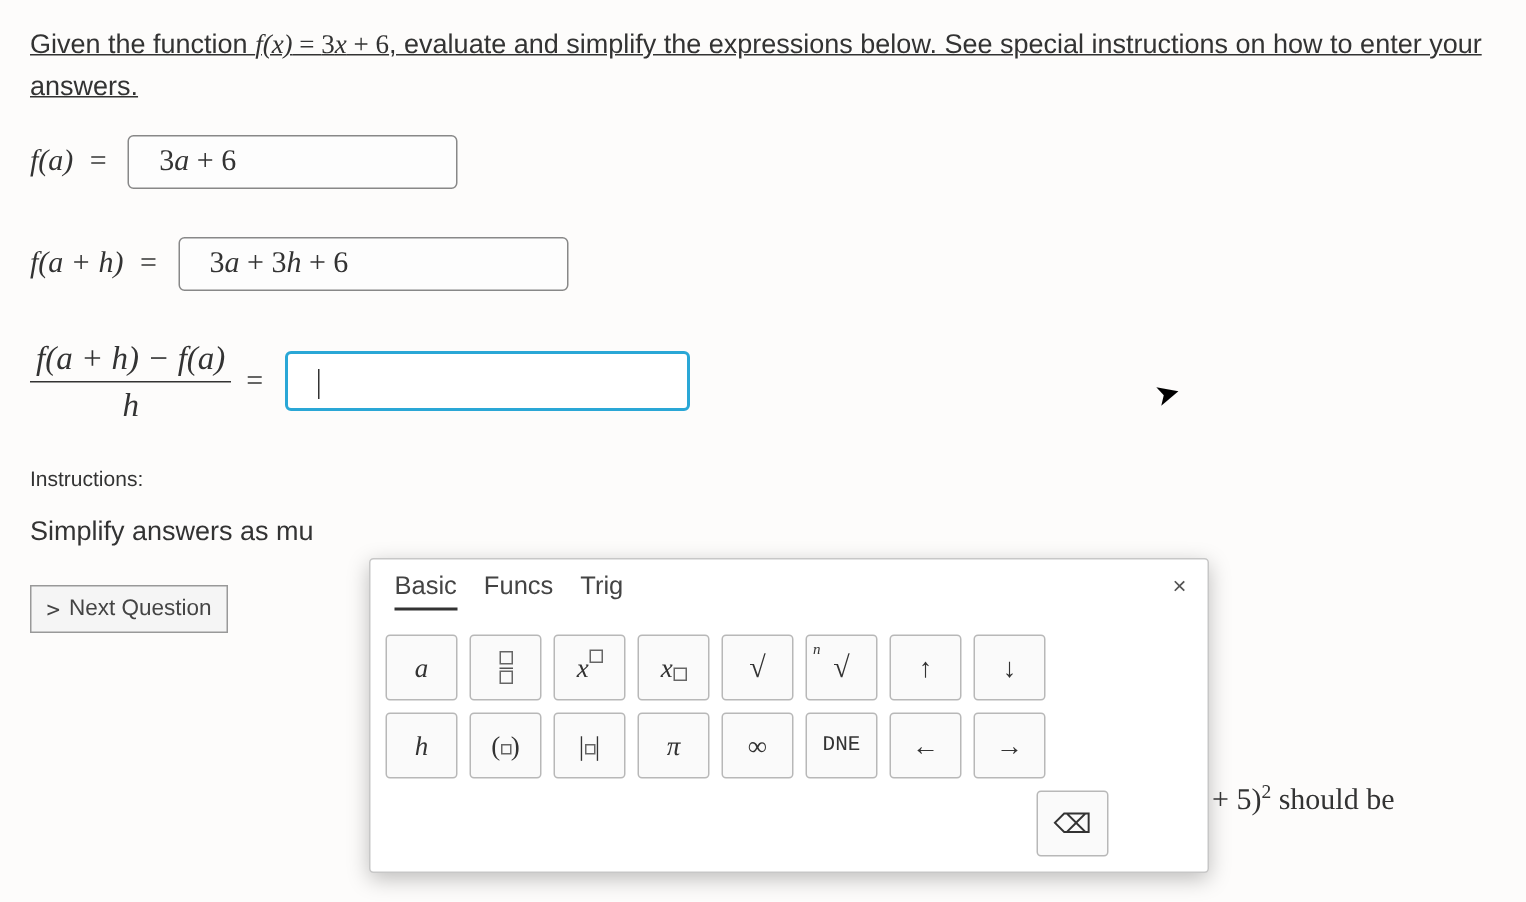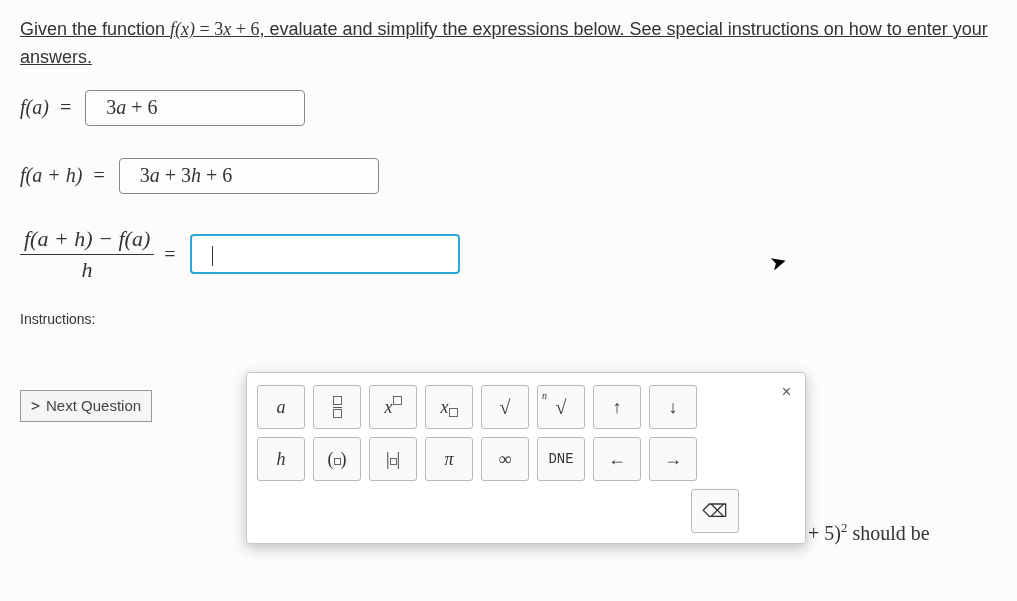--- a/index.html
+++ b/index.html
@@ -167,31 +167,36 @@
     </span>
     <span class="eq" style="margin-left:10px;">=</span>
   </span>
   <span class="input-box active">
     <span class="cursor-bar"></span>
   </span>
 </div>
 
 <div class="instructions-label">Instructions:</div>
 <div class="instructions-body">
-  <br>
+  <span>Simplify answers as mu</span><br>
 </div>
 
 <button class="next-btn">
   <span class="chev">&gt;</span>
   <span>Next Question</span>
 </button>
 
 
 <div class="palette">
   <span class="close">×</span>
+  <div class="tabs">
+    <span class="tab active">Basic</span>
+    <span class="tab">Funcs</span>
+    <span class="tab">Trig</span>
+  </div>
   <div class="keyrows">
     <div class="keyrow">
       <span class="key">
           <span class="math-i">a</span>
         </span>
       <span class="key">
         <span class="tiny-frac">
             <span class="t-num"><span class="box"></span></span>
             <span class="t-den"><span class="box"></span></span>
           </span>

